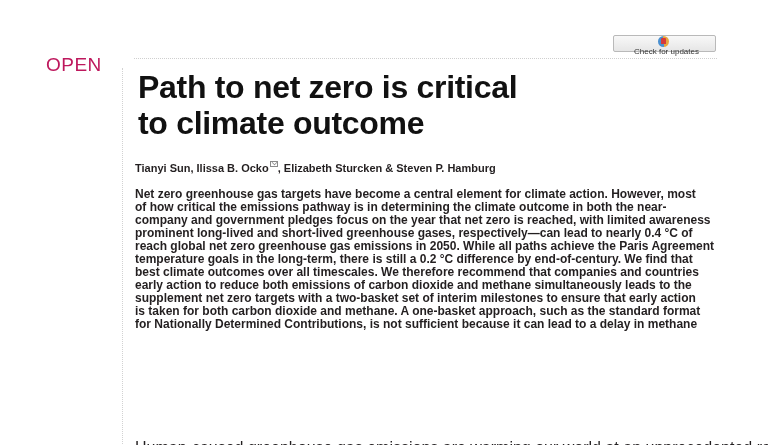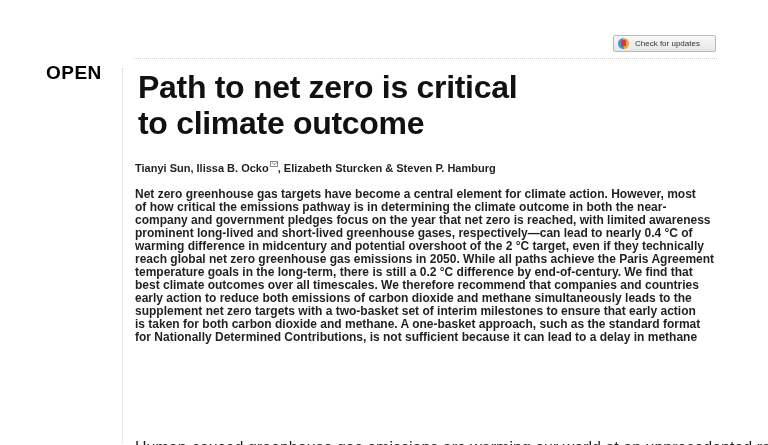--- a/index.html
+++ b/index.html
@@ -25,20 +25,21 @@
       width: 103px;
       height: 17px;
       box-sizing: border-box;
       border: 1px solid #b9b9b9;
       border-radius: 2px;
       background: linear-gradient(#f8f8f8, #e6e6e6);
       display: flex;
       align-items: center;
       padding-left: 4px;
       cursor: pointer;
+      flex-direction: column;
     }
     .update-icon {
       width: 11px;
       height: 11px;
       border-radius: 50%;
       background: conic-gradient(#e9a53d 0 50%, #4a90d0 50% 100%);
       position: relative;
       margin-right: 6px;
       flex-shrink: 0;
     }
@@ -67,24 +68,24 @@
     .vsep {
       position: absolute;
       left: 122px;
       top: 68px;
       height: 380px;
       border-left: 1px dotted #d2d2d2;
     }
     .open-badge {
       position: absolute;
       left: 46px;
-      top: 62px;
+      top: 54px;
       font-size: 19px;
-      font-weight: bold;
-      color: #000000;
+      font-weight: normal;
+      color: #be185d;
       letter-spacing: 0.5px;
     }
     .title {
       position: absolute;
       left: 135px;
       top: 66px;
       width: 560px;
       font-size: 32px;
       line-height: 36px;
       font-weight: bold;
@@ -168,21 +169,20 @@
 
   <div class="authors">
     <span>Tianyi Sun, </span><span>Ilissa B. Ocko</span><span class="mail-icon"></span><span>, Elizabeth Sturcken &amp; Steven P. Hamburg</span>
   </div>
 
   <div class="abstract">
     <span class="line">Net zero greenhouse gas targets have become a central element for climate action. However, most</span>
     <span class="line">of how critical the emissions pathway is in determining the climate outcome in both the near-</span>
     <span class="line">company and government pledges focus on the year that net zero is reached, with limited awareness</span>
     <span class="line">prominent long-lived and short-lived greenhouse gases, respectively—can lead to nearly 0.4 °C of</span>
-    <span class="line">warming difference in midcentury and potential overshoot of the 2 °C target, even if they technically</span>
     <span class="line">reach global net zero greenhouse gas emissions in 2050. While all paths achieve the Paris Agreement</span>
     <span class="line">temperature goals in the long-term, there is still a 0.2 °C difference by end-of-century. We find that</span>
     <span class="line">best climate outcomes over all timescales. We therefore recommend that companies and countries</span>
     <span class="line">early action to reduce both emissions of carbon dioxide and methane simultaneously leads to the</span>
     <span class="line">supplement net zero targets with a two-basket set of interim milestones to ensure that early action</span>
     <span class="line">is taken for both carbon dioxide and methane. A one-basket approach, such as the standard format</span>
     <span class="line">for Nationally Determined Contributions, is not sufficient because it can lead to a delay in methane</span>
   </div>
 
   <div class="next-para">Human-caused greenhouse gas emissions are warming our world at an unprecedented rate</div>

